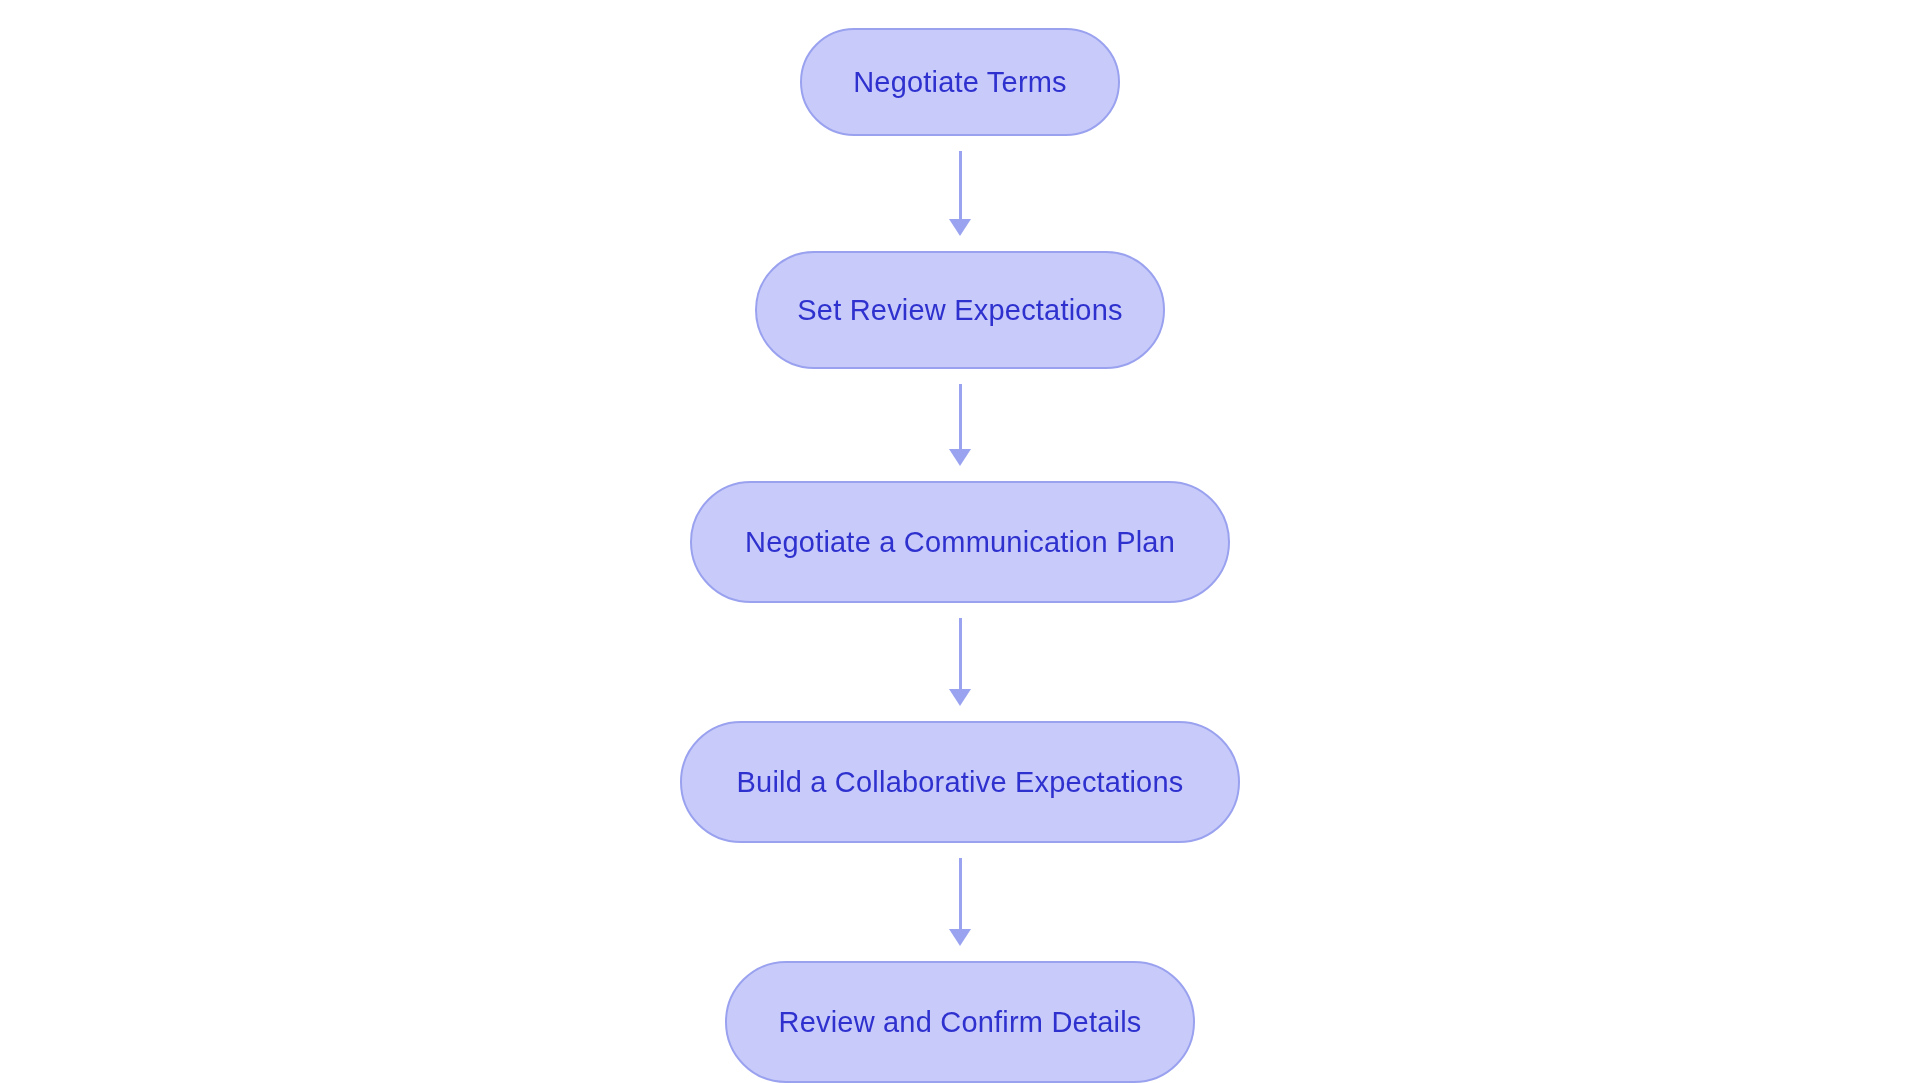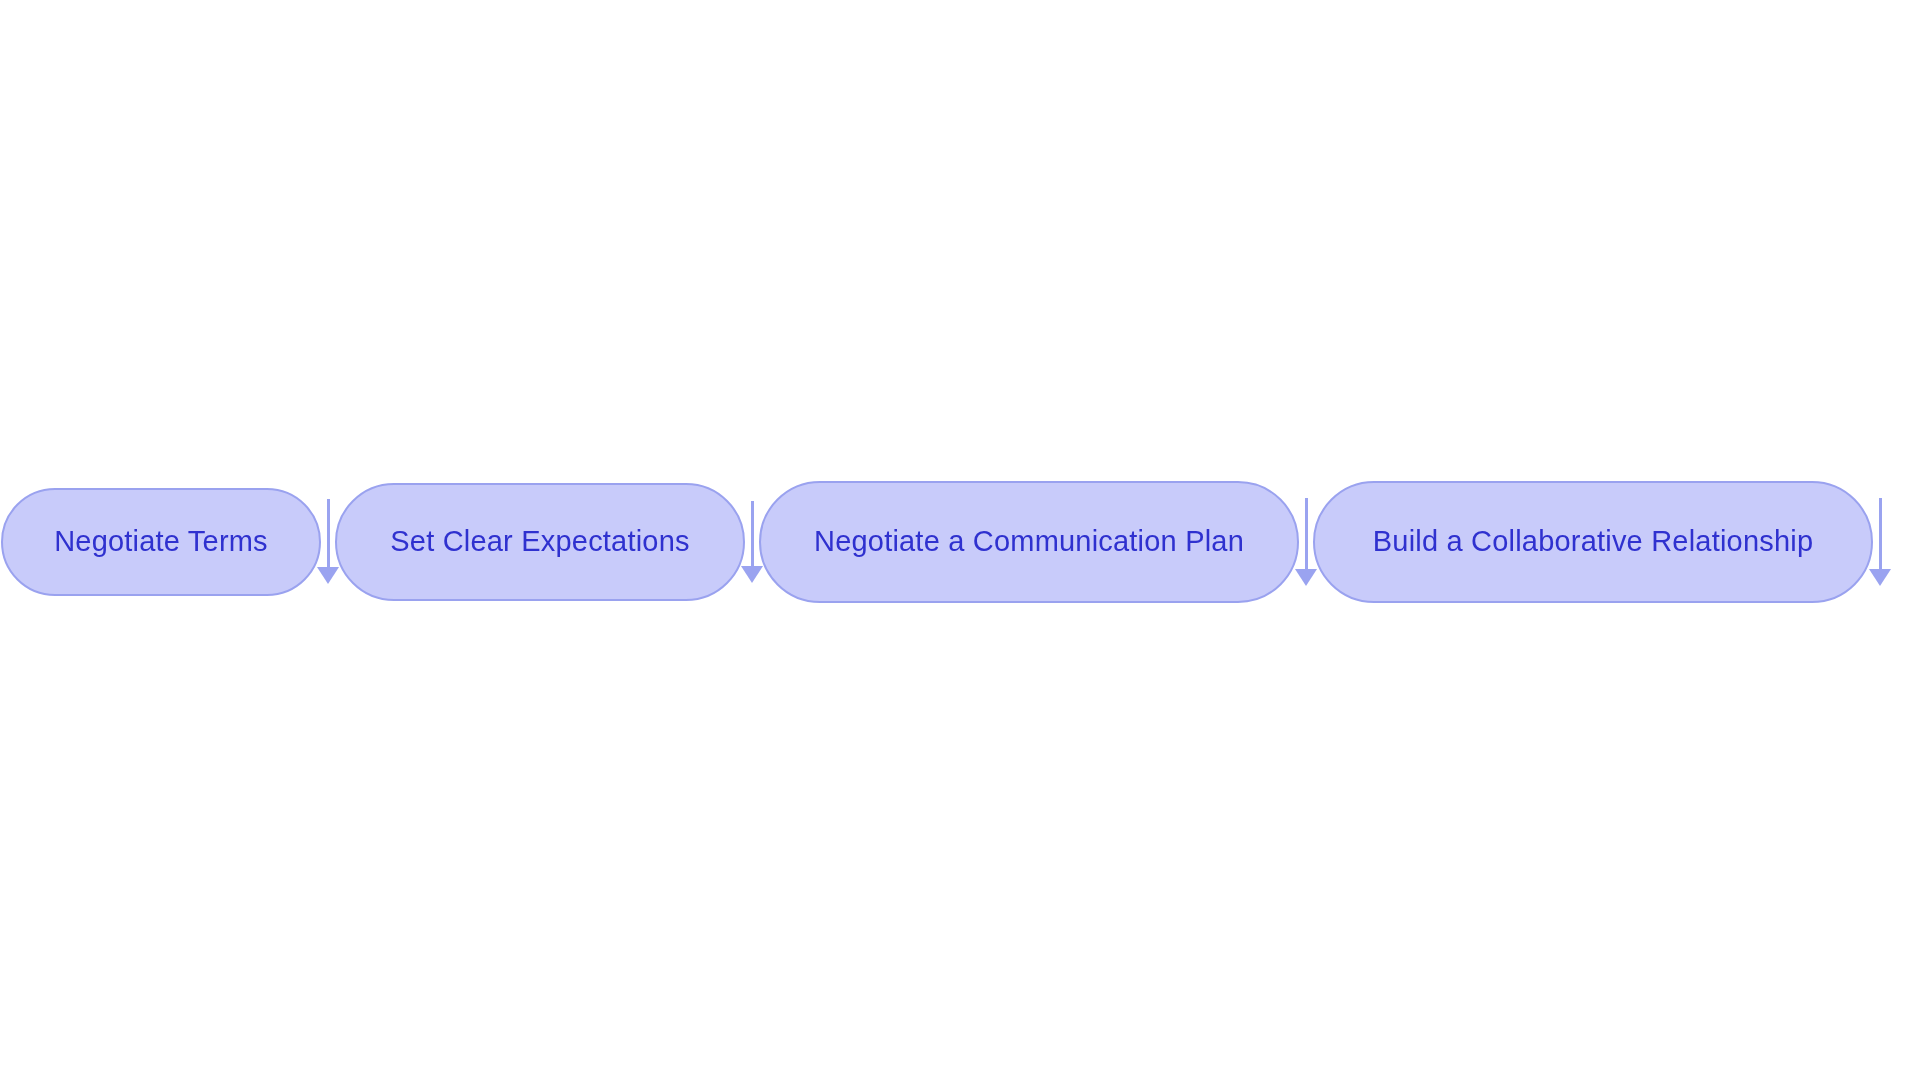--- a/index.html
+++ b/index.html
@@ -12,22 +12,23 @@
     background: #ffffff;
     font-family: "Liberation Sans", sans-serif;
     overflow: hidden;
   }
 
   #flowchart {
     position: relative;
     width: 1920px;
     height: 1083px;
     display: flex;
+    flex-direction: column;
     align-items: center;
-    justify-content: flex-start;
+    justify-content: space-between;
   }
 
   .node {
     box-sizing: border-box;
     background: #c8cbfa;
     border: 2px solid #9aa2ef;
     border-radius: 999px;
     display: flex;
     align-items: center;
     justify-content: center;
@@ -90,40 +91,43 @@
   <div class="node node-0">
     <span class="node-label">Negotiate Terms</span>
   </div>
 
   <div class="connector connector-0">
     <div class="connector-line"></div>
     <div class="connector-head"></div>
   </div>
 
   <div class="node node-1">
-    <span class="node-label">Set Clear Expectations</span>
+    <span class="node-label">Set Review Expectations</span>
   </div>
 
   <div class="connector connector-1">
     <div class="connector-line"></div>
     <div class="connector-head"></div>
   </div>
 
   <div class="node node-2">
     <span class="node-label">Negotiate a Communication Plan</span>
   </div>
 
   <div class="connector connector-2">
     <div class="connector-line"></div>
     <div class="connector-head"></div>
   </div>
 
   <div class="node node-3">
-    <span class="node-label">Build a Collaborative Relationship</span>
+    <span class="node-label">Build a Collaborative Expectations</span>
   </div>
 
   <div class="connector connector-3">
     <div class="connector-line"></div>
     <div class="connector-head"></div>
   </div>
 
+  <div class="node node-4">
+    <span class="node-label">Review and Confirm Details</span>
+  </div>
 
 </div>
 
 </body></html>

